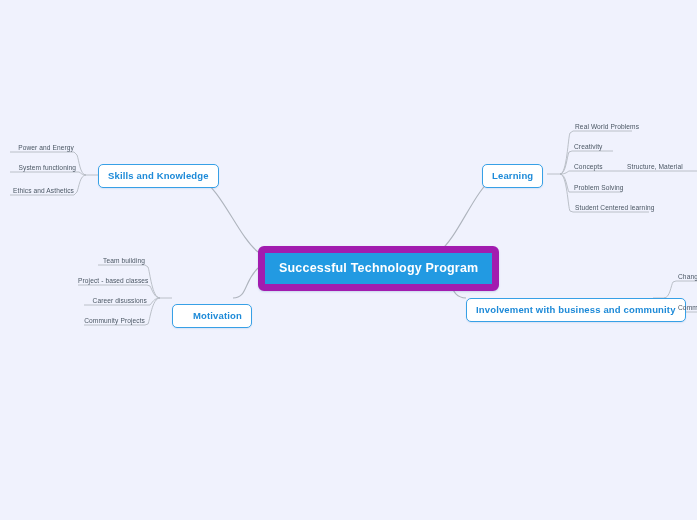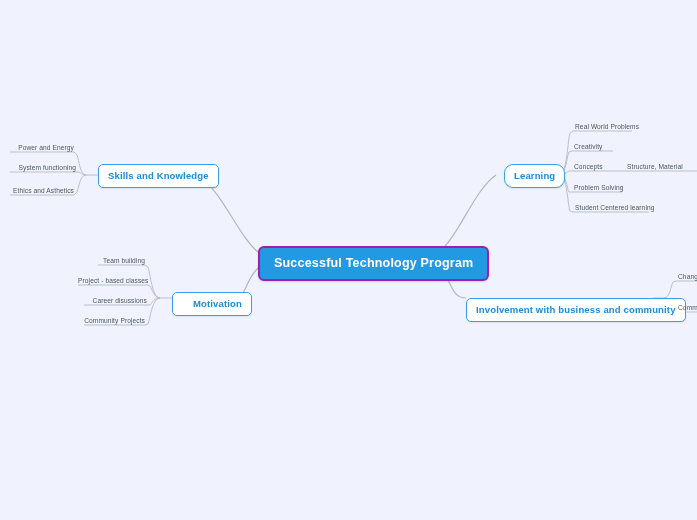--- a/index.html
+++ b/index.html
@@ -31,21 +31,21 @@
   }
   .node {
     position: absolute;
     box-sizing: border-box;
     white-space: nowrap;
   }
   
   .root {
     background: #229ae2;
     color: #ffffff;
-    border: 2px solid #a21caf;
+    border: 7px solid #a21caf;
     border-radius: 6px;
     font-size: 12.5px;
     font-weight: bold;
     letter-spacing: 0.2px;
     padding: 8px 14px 9px 14px;
     text-align: center;
     box-shadow: 0 1px 2px rgba(30,90,160,0.18);
   }
   
   .branch {
@@ -155,38 +155,38 @@
   <div class="node leaf left" style="left:10px; top:143px; width:64px;">
     <span>Power and Energy</span>
   </div>
   <div class="node leaf left" style="left:10px; top:163px; width:66px;">
     <span>System functioning</span>
   </div>
   <div class="node leaf left" style="left:10px; top:186px; width:64px;">
     <span>Ethics and Asthetics</span>
   </div>
 
-  <div class="node branch" style="left:172px; top:292px;padding-left:20px;">
+  <div class="node branch" style="left:172px; top:304px;padding-left:20px;">
     <span>Motivation</span>
   </div>
 
   <div class="node leaf left" style="left:98px; top:256px; width:47px;">
     <span>Team building</span>
   </div>
   <div class="node leaf left" style="left:78px; top:276px; width:69px;">
     <span>Project - based classes</span>
   </div>
   <div class="node leaf left" style="left:84px; top:296px; width:63px;">
     <span>Career disussions</span>
   </div>
   <div class="node leaf left" style="left:84px; top:316px; width:61px;">
     <span>Community Projects</span>
   </div>
 
-  <div class="node branch" style="left:504px; top:164px;border-radius:9px;">
+  <div class="node branch" style="left:482px; top:164px;">
     <span>Learning</span>
   </div>
 
   <div class="node leaf right" style="left:575px; top:122px;">
     <span>Real World Problems</span>
   </div>
   <div class="node leaf right" style="left:574px; top:142px;">
     <span>Creativity</span>
   </div>
   <div class="node leaf right" style="left:574px; top:162px;">

